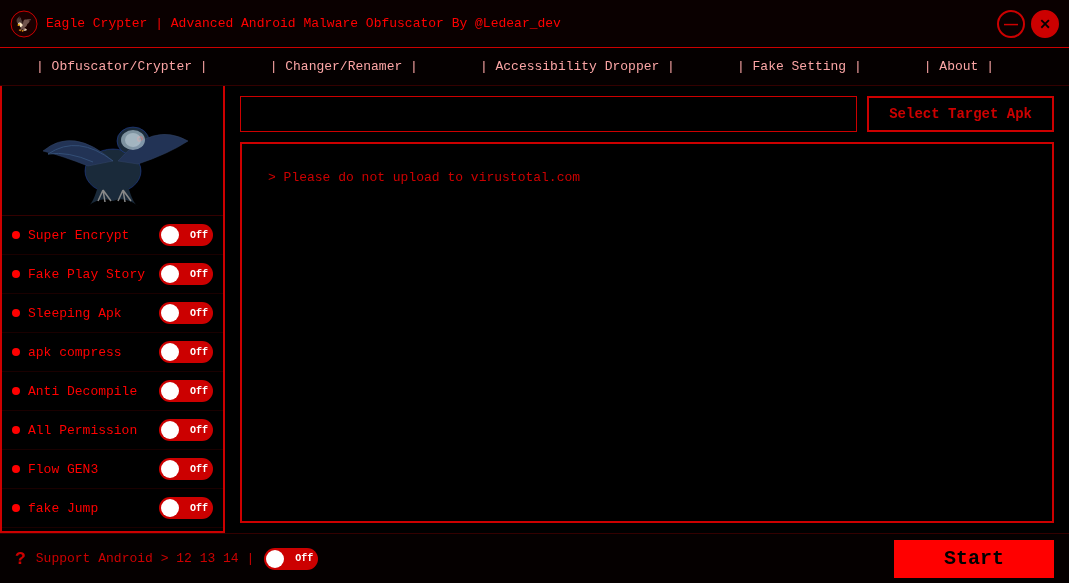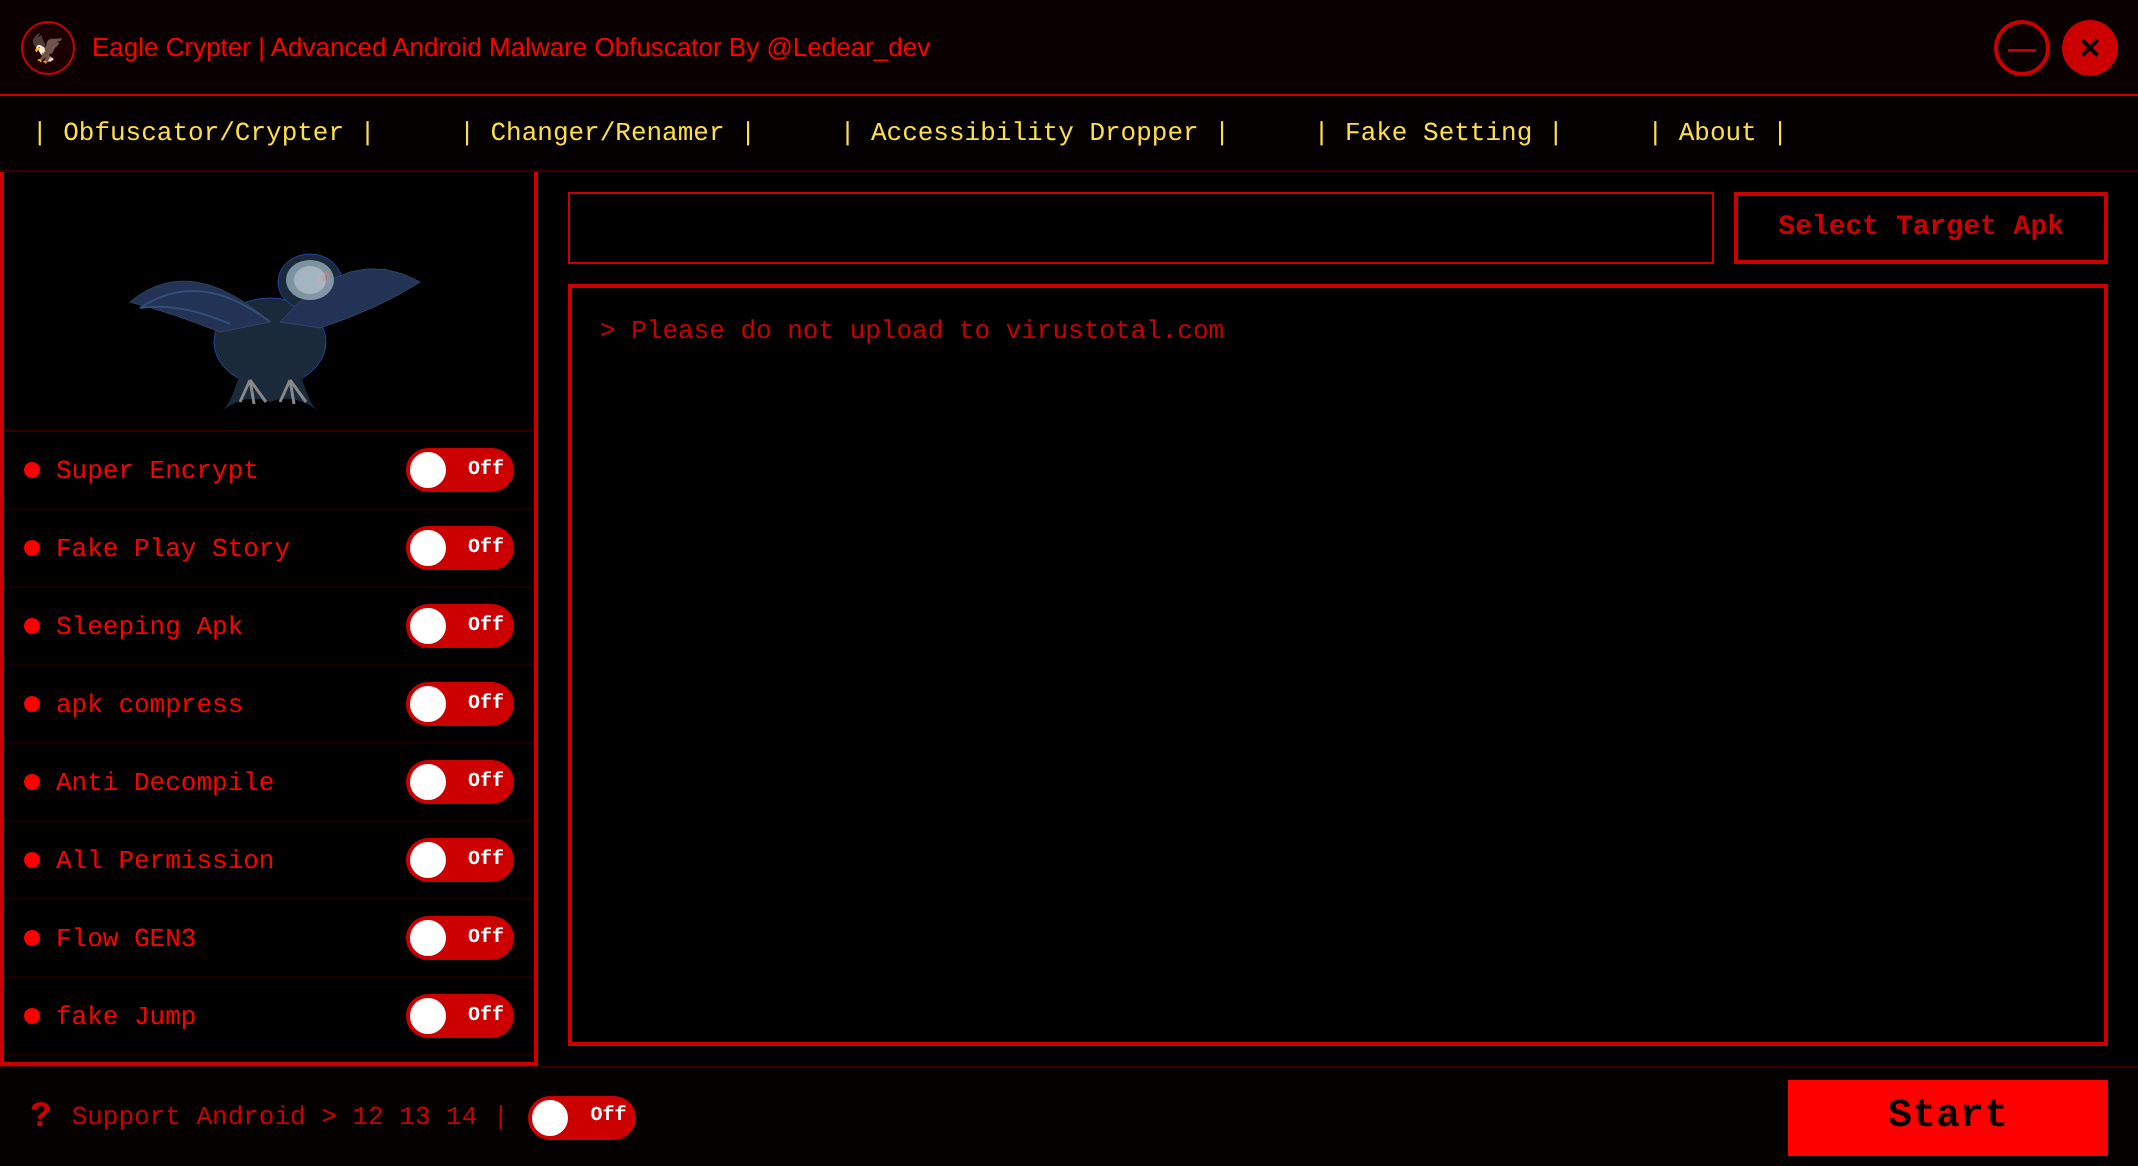--- a/index.html
+++ b/index.html
@@ -27,21 +27,21 @@
       align-items: center;
       gap: 8px;
     }
     .titlebar-icon {
       width: 28px;
       height: 28px;
     }
     .titlebar-title {
       color: #ff0000;
       font-size: 13px;
-      font-family: Liberation Sans, sans-serif;
+      font-family: Liberation Mono, monospace;
     }
     .titlebar-controls {
       display: flex;
       gap: 6px;
     }
     .ctrl-btn {
       width: 28px;
       height: 28px;
       border-radius: 50%;
       border: 2px solid;
@@ -68,36 +68,37 @@
     .navbar {
       display: flex;
       align-items: center;
       background: #050000;
       height: 38px;
       padding: 0 10px;
       gap: 30px;
       border-bottom: 1px solid #330000;
     }
     .nav-item {
-      color: #fde047;
+      color: #fca5a5;
       font-size: 13px;
       cursor: pointer;
       font-family: 'Courier New', monospace;
       padding: 4px 6px;
+      margin-left: 20px;
     }
 
     
     .main-layout {
       display: flex;
       height: calc(583px - 48px - 38px - 50px);
     }
 
     
     .sidebar {
-      width: 269px;
+      width: 225px;
       background: #000;
       border: 2px solid #cc0000;
       border-top: none;
       flex-shrink: 0;
       overflow-y: auto;
     }
     .sidebar-logo {
       width: 100%;
       height: 130px;
       display: flex;
@@ -198,21 +199,21 @@
       padding: 6px 20px;
       cursor: pointer;
       height: 36px;
       white-space: nowrap;
     }
 
     .output-area {
       flex: 1;
       border: 2px solid #cc0000;
       background: #000;
-      padding: 14px;
+      padding: 26px;
       overflow-y: auto;
       color: #cc0000;
       font-family: 'Courier New', monospace;
       font-size: 13px;
     }
 
     
     .bottombar {
       display: flex;
       align-items: center;

